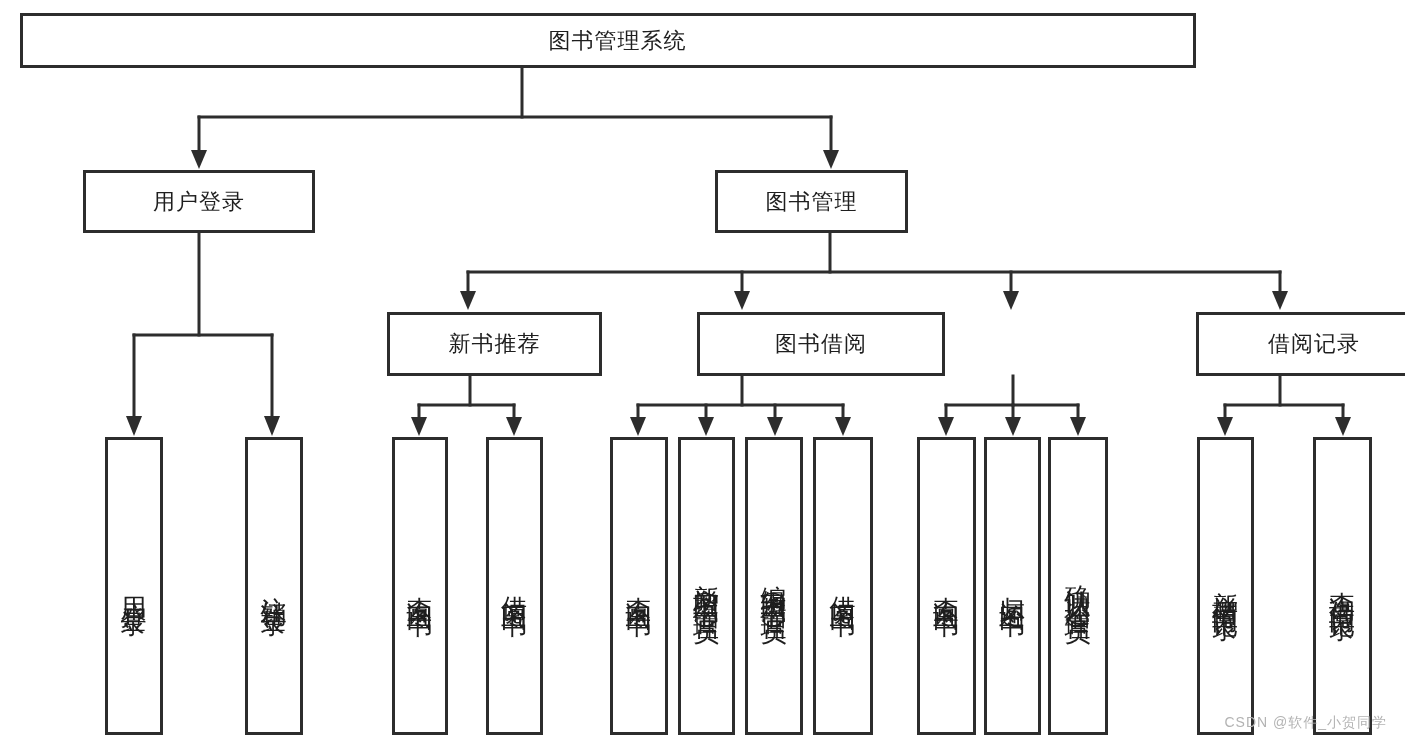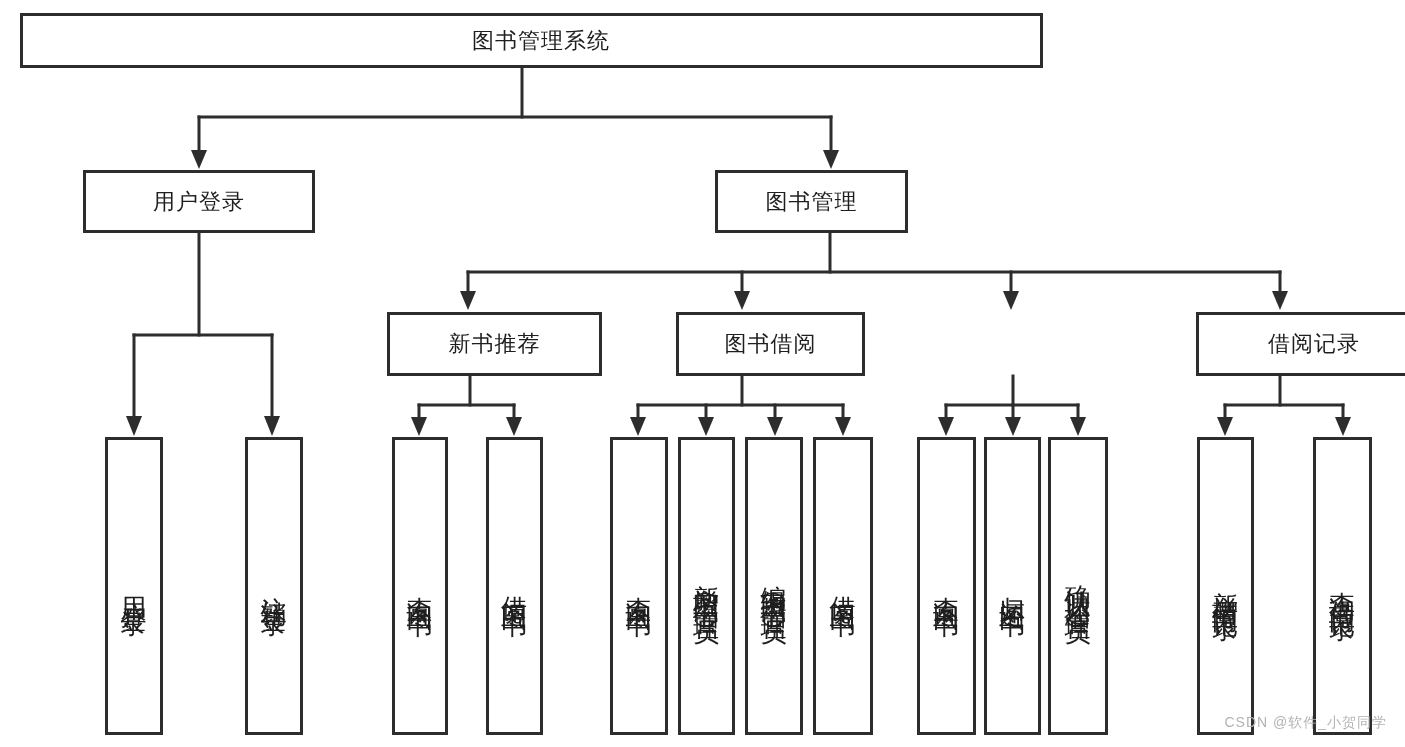--- a/index.html
+++ b/index.html
@@ -17,21 +17,21 @@
     box-sizing:border-box;
     border:3px solid #2d2d2d;
     background:#ffffff;
     display:flex;
     align-items:center;
     justify-content:center;
     color:#1e1e1e;
     z-index:2;
   }
   .hlabel { font-size:22px; letter-spacing:1px; white-space:nowrap; }
-  .root  { left:20px;  top:13px;  width:1023px; height:55px;padding-left:19px; }
+  .root  { left:20px;  top:13px;  width:1176px; height:55px;padding-left:19px; }
   .l2    { top:170px; height:63px; }
   .l3    { top:312px; height:64px;margin-left:24px; }
   .leaf  { top:437px; height:298px; }
   .vlabel {
     writing-mode:vertical-rl;
     text-orientation:mixed;
     font-size:26px;
     line-height:1;
     letter-spacing:5px;
     white-space:nowrap;
@@ -120,21 +120,21 @@
   <div class="box l2" style="left:83px;width:232px">
     <span class="hlabel">用户登录</span>
   </div>
   <div class="box l2" style="left:715px;width:193px">
     <span class="hlabel">图书管理</span>
   </div>
 
   <div class="box l3" style="left:363px;width:215px">
     <span class="hlabel">新书推荐</span>
   </div>
-  <div class="box l3" style="left:652px;width:189px">
+  <div class="box l3" style="left:673px;width:248px">
     <span class="hlabel">图书借阅</span>
   </div>
   <div class="box l3" style="left:1172px;width:236px">
     <span class="hlabel">借阅记录</span>
   </div>
 
   <div class="box leaf" style="left:105px;width:58px">
     <span class="vlabel">用户登录</span>
   </div>
   <div class="box leaf" style="left:245px;width:58px">

